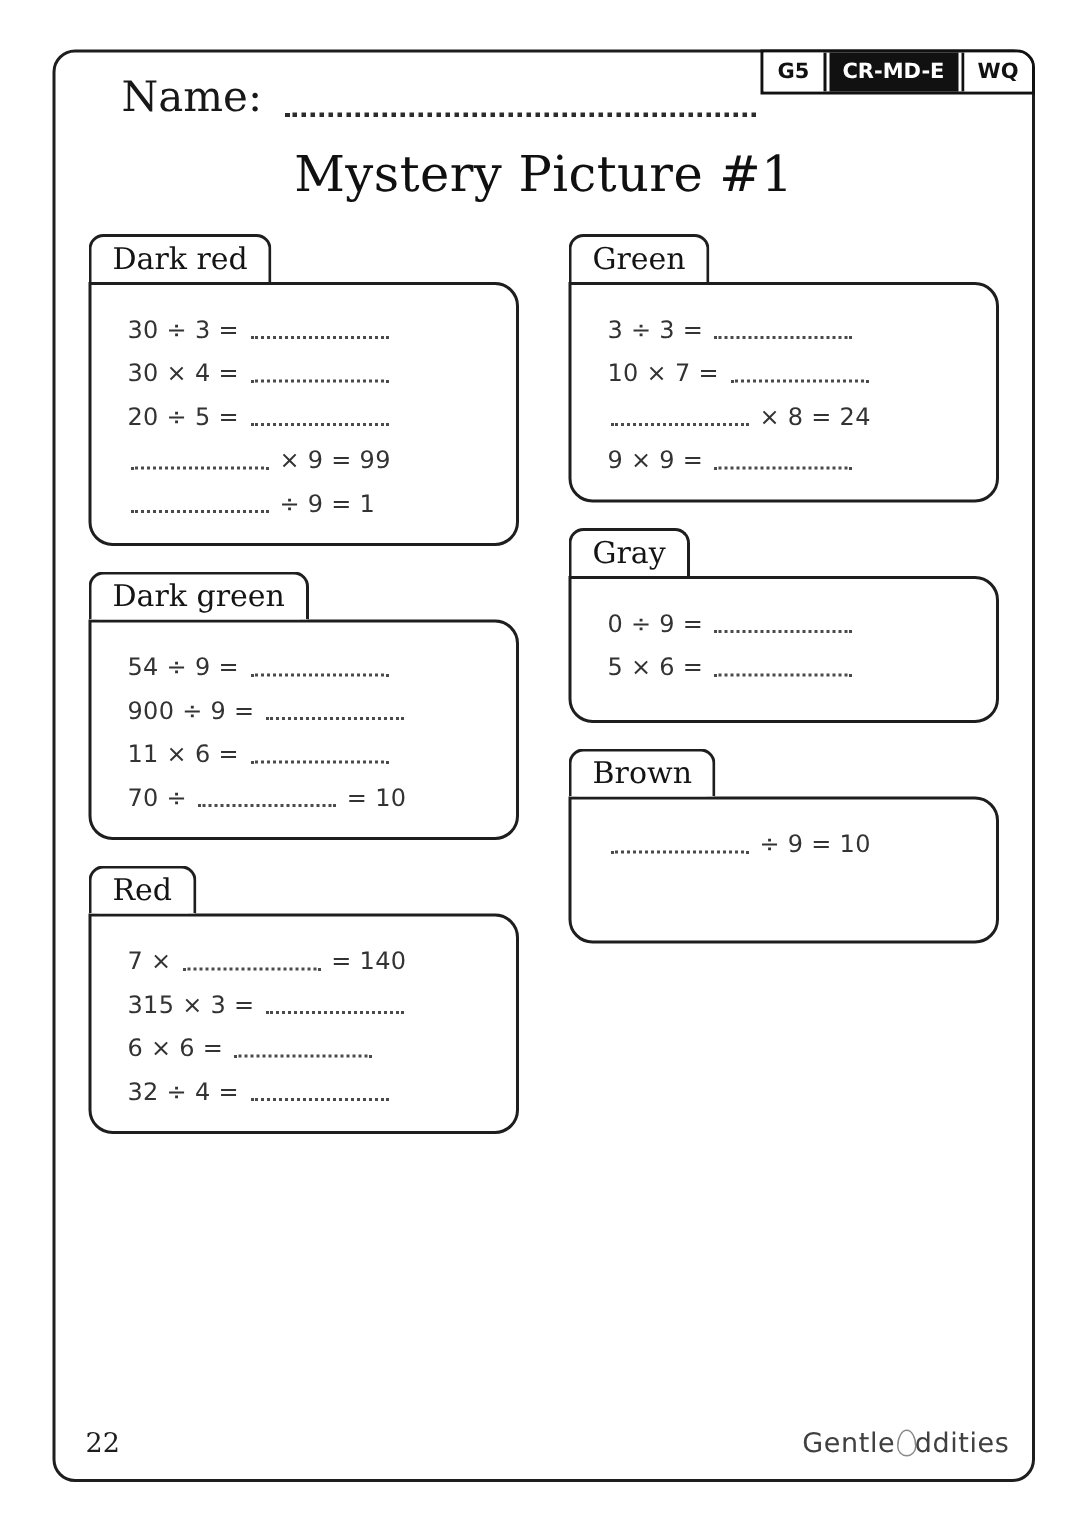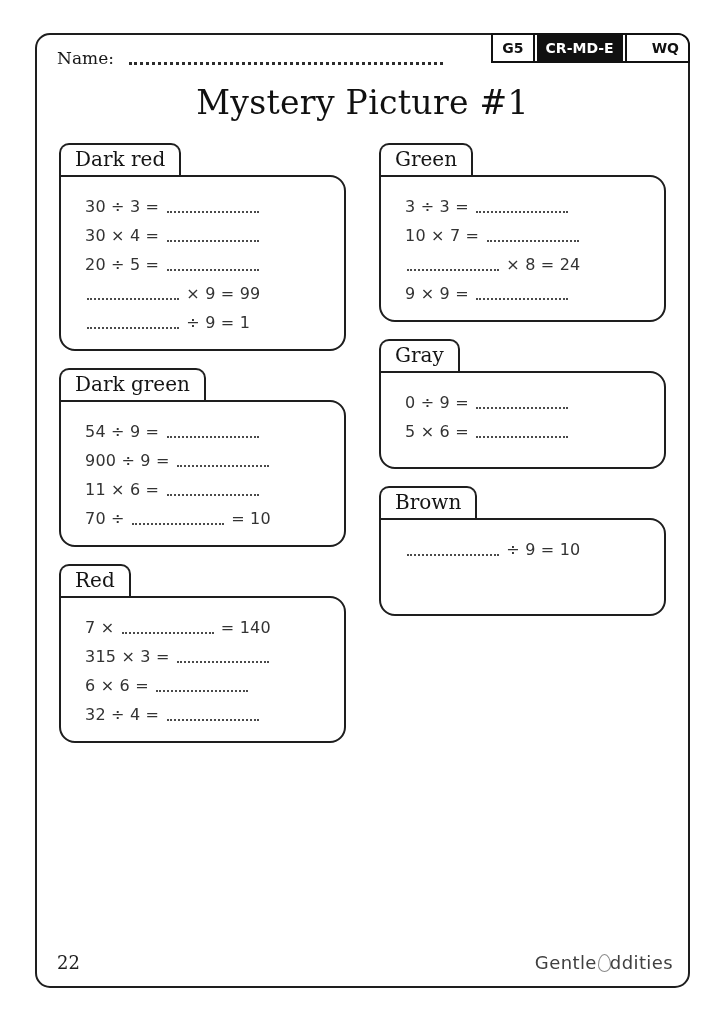--- a/index.html
+++ b/index.html
@@ -12,25 +12,25 @@
     border:2px solid #1e1e1e;border-radius:15px;background:#fff;
     padding:0 18px;box-sizing:border-box;
   }
   
   .badge-strip{
     position:absolute;top:-2px;right:-2px;display:flex;align-items:stretch;
     border:2px solid #111;border-top-right-radius:12px;background:#fff;overflow:hidden;
     font-family:"DejaVu Sans",sans-serif;font-weight:bold;font-size:14px;line-height:20px;
   }
   .badge{padding:3px 9px;background:#fff;color:#111;white-space:nowrap;}
-  .badge.inverse{background:#111;color:#fff;border-left:2px solid #fff;border-right:2px solid #fff;margin-left:2px;margin-right:18px;box-shadow:-2px 0 0 #111,2px 0 0 #111;}
+  .badge.inverse{background:#111;color:#fff;border-left:2px solid #fff;border-right:2px solid #fff;margin-left:2px;margin-right:2px;box-shadow:-2px 0 0 #111,2px 0 0 #111;}
   .badge.first{border-right:0;}
   
   .name-row{display:flex;align-items:flex-end;padding-top:13px;margin-left:2px;}
-  .name-label{font-family:"DejaVu Serif",serif;font-size:17px;color:#181818;}
+  .name-label{font-family:"DejaVu Serif",serif;font-size:28px;color:#181818;margin-left:24px;}
   .name-dots{width:314px;height:0;border-bottom:3px dotted #2c2c2c;margin-left:15px;margin-bottom:3px;}
   
   .title{margin-top:15px;text-align:center;font-family:"DejaVu Serif",serif;font-size:33px;color:#101010;font-weight:normal;letter-spacing:0.3px;}
   .instructions{margin-top:15px;text-align:center;font-size:14px;line-height:21px;color:#3c3c3c;letter-spacing:0.2px;white-space:nowrap;}
   
   .columns{display:flex;gap:33px;margin-top:21px;padding:0 4px;}
   .col{flex:1;min-width:0;}
   .section{margin-bottom:17px;}
   .tab{
     display:inline-block;border:2px solid #1e1e1e;border-bottom:none;

